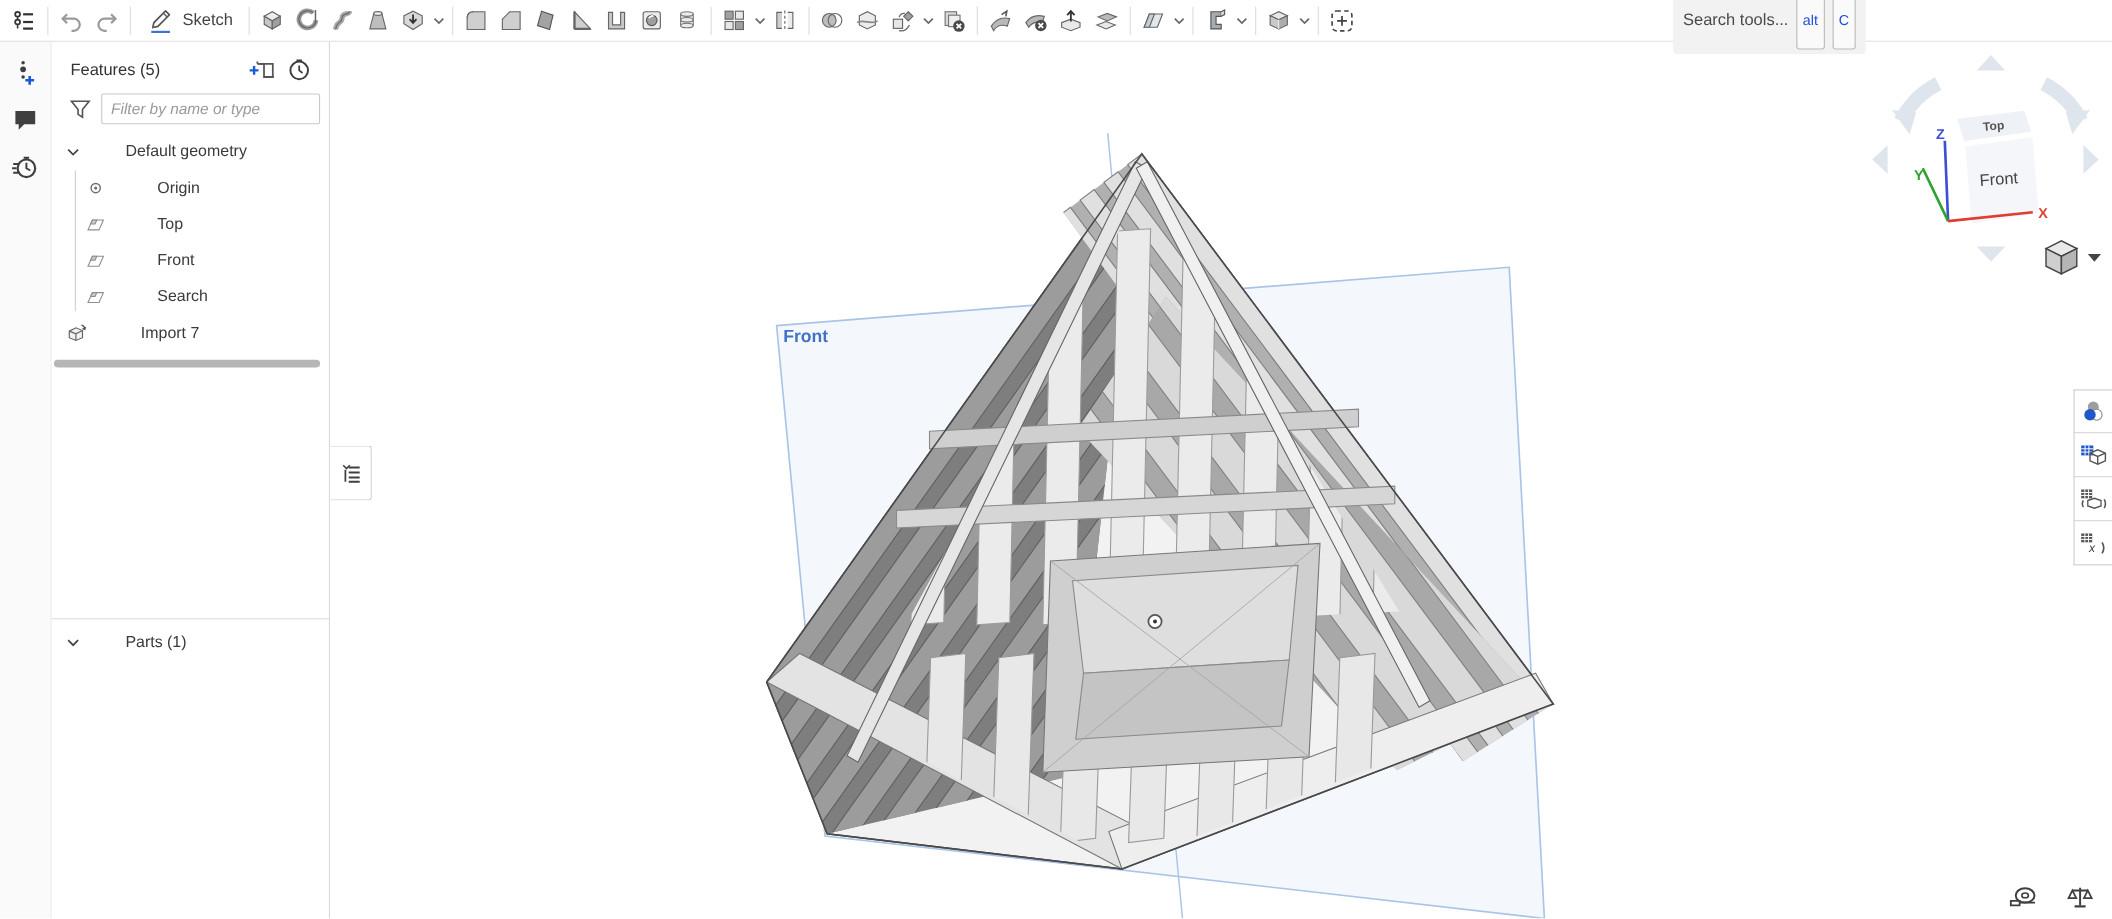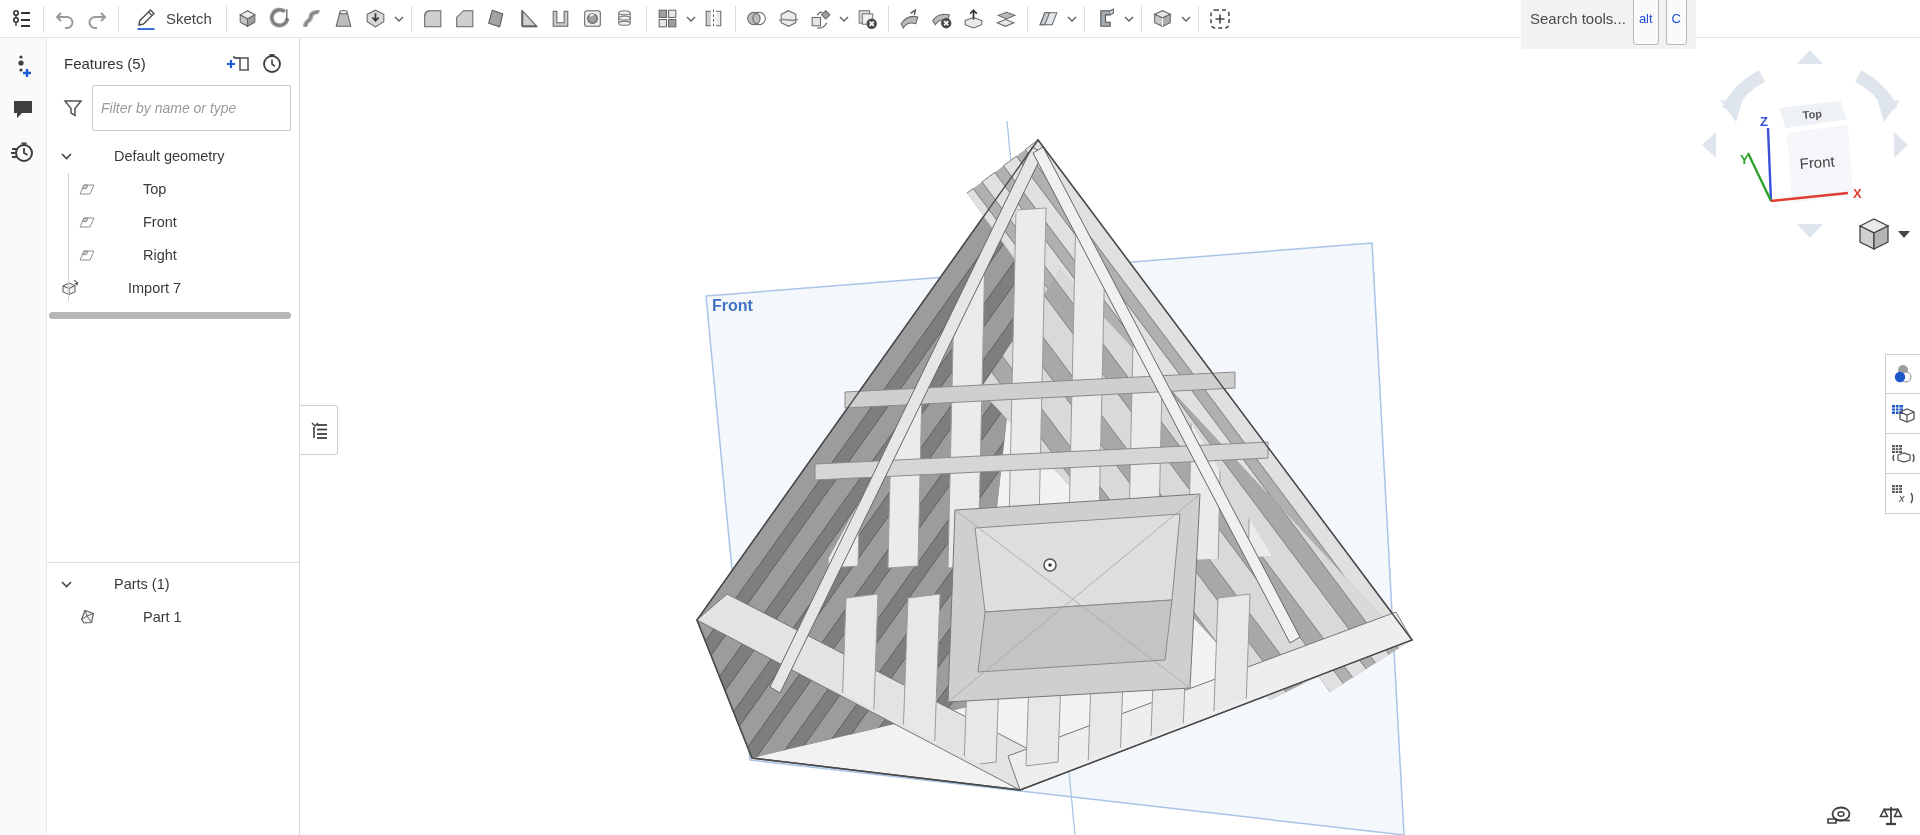--- a/index.html
+++ b/index.html
@@ -22,21 +22,21 @@
   .rail{position:absolute;left:0;top:38px;width:47px;bottom:0;background:#fafafa;border-right:1px solid #e8e8e8;z-index:4;display:flex;flex-direction:column;align-items:center;padding-top:13px;gap:13px;box-sizing:border-box;}
   .rail-btn{width:30px;height:30px;display:flex;align-items:center;justify-content:center;cursor:pointer;}
 
   
   .fpanel{position:absolute;left:47px;top:38px;width:253px;bottom:0;background:#fff;border-right:1px solid #d9d9d9;z-index:4;box-sizing:border-box;}
   .fpanel-header{display:flex;align-items:center;padding:13px 14px 4px 17px;}
   .fpanel-title{font-size:15px;font-weight:normal;color:#333;flex:1;}
   .fph-btn{width:26px;height:24px;display:flex;align-items:center;justify-content:center;cursor:pointer;margin-left:8px;}
   .filter-row{display:flex;align-items:center;padding:6px 8px 6px 14px;gap:8px;}
   .funnel-btn{width:24px;height:24px;display:flex;align-items:center;justify-content:center;cursor:pointer;}
-  .filter-input{flex:1;height:46px;border:1px solid #c9c9c9;border-radius:2px;font-size:14px;padding:0 8px;box-sizing:border-box;color:#333;font-family:"Liberation Sans",sans-serif;outline:none;}
+  .filter-input{flex:1;height:28px;border:1px solid #c9c9c9;border-radius:2px;font-size:14px;padding:0 8px;box-sizing:border-box;color:#333;font-family:"Liberation Sans",sans-serif;outline:none;}
   .filter-input::placeholder{color:#9a9a9a;font-style:italic;}
   .tree{position:relative;padding-top:2px;}
   .tree-row{display:flex;align-items:center;height:33px;cursor:pointer;font-size:14.5px;color:#3a3a3a;gap:40px;}
   .tree-row .chev{width:16px;margin-left:11px;display:flex;justify-content:center;}
   .tree-row .t-icon{width:20px;display:flex;justify-content:center;margin-right:6px;}
   .lvl1{padding-left:30px;}
   .guide{position:absolute;left:21px;top:36px;width:1px;height:128px;background:#cfcfcf;}
   .hscroll{margin:8px 8px 0 2px;height:7px;background:#b6b6b6;border-radius:4px;cursor:pointer;}
   .parts-sec{position:absolute;left:0;right:0;top:524px;border-top:1px solid #dcdcdc;padding-top:4px;}
 
@@ -481,20 +481,29 @@
       <div class="tree-row">
         <span class="chev">
           <svg width="11" height="8" viewBox="0 0 11 8">
               <polyline points="1,2 5.5,6.5 10,2" fill="none" stroke="#444" stroke-width="1.6"></polyline>
             </svg>
         </span>
         <span>Default geometry</span>
       </div>
       <div class="tree-row lvl1">
         <span class="t-icon">
+          <svg width="14" height="14" viewBox="0 0 14 14">
+              <circle cx="7" cy="7" r="4.2" fill="none" stroke="#6d6d6d" stroke-width="1.3"></circle>
+              <circle cx="7" cy="7" r="1.4" fill="#6d6d6d"></circle>
+            </svg>
+        </span>
+        <span>Origin</span>
+      </div>
+      <div class="tree-row lvl1">
+        <span class="t-icon">
           <svg width="17" height="14" viewBox="0 0 17 14">
               <polygon points="1,12 5,3 15,3 11,12" fill="#fff" stroke="#8f8f8f"></polygon>
               <polygon points="5,3 9,3 7.4,6.6 3.4,6.6" fill="#c9c9c9" stroke="#8f8f8f"></polygon>
             </svg>
         </span>
         <span>Top</span>
       </div>
       <div class="tree-row lvl1">
         <span class="t-icon">
           <svg width="17" height="14" viewBox="0 0 17 14">
@@ -504,21 +513,21 @@
         </span>
         <span>Front</span>
       </div>
       <div class="tree-row lvl1">
         <span class="t-icon">
           <svg width="17" height="14" viewBox="0 0 17 14">
               <polygon points="1,12 5,3 15,3 11,12" fill="#fff" stroke="#8f8f8f"></polygon>
               <polygon points="5,3 9,3 7.4,6.6 3.4,6.6" fill="#c9c9c9" stroke="#8f8f8f"></polygon>
             </svg>
         </span>
-        <span>Right</span>
+        <span>Search</span>
       </div>
       <div class="tree-row" style="padding-left:13px;">
         <span class="t-icon" style="margin-right:8px;">
           <svg width="18" height="17" viewBox="0 0 18 17">
             <path d="M2 7 L8 4 L14 6.5 L14 13 L8 15.5 L2 13 Z" fill="#f2f2f2" stroke="#666" stroke-width="1.1"></path>
             <path d="M13 1.5 q3 0.5 3 4 l-2 -1 m2 1 l0.8 -2.2" fill="none" stroke="#555" stroke-width="1.2"></path>
             <path d="M2 7 L8 9.5 L14 6.5 M8 9.5 V15.5" fill="none" stroke="#666" stroke-width="1.1"></path>
           </svg>
         </span>
         <span>Import 7</span>
@@ -528,29 +537,20 @@
 
     <div class="parts-sec">
       <div class="tree-row">
         <span class="chev">
           <svg width="11" height="8" viewBox="0 0 11 8">
               <polyline points="1,2 5.5,6.5 10,2" fill="none" stroke="#444" stroke-width="1.6"></polyline>
             </svg>
         </span>
         <span>Parts (1)</span>
       </div>
-      <div class="tree-row lvl1">
-        <span class="t-icon">
-          <svg width="17" height="17" viewBox="0 0 17 17">
-            <path d="M2.5 11.5 L6 2.5 L14.5 5.5 L12.5 14.5 L5 15 Z" fill="#f0f0f0" stroke="#555" stroke-width="1.1"></path>
-            <path d="M2.5 11.5 L8 8 L14.5 5.5 M8 8 L12.5 14.5 M8 8 L6 2.5" fill="none" stroke="#555" stroke-width="0.9"></path>
-          </svg>
-        </span>
-        <span>Part 1</span>
-      </div>
     </div>
   </div>
 
   <div class="flyout-tab">
     <svg width="22" height="22" viewBox="0 0 22 22">
       <polyline points="4,4 7,7 10,4" fill="none" stroke="#3f3f3f" stroke-width="1.4"></polyline>
       <line x1="6" y1="8" x2="6" y2="19" stroke="#3f3f3f" stroke-width="1.6"></line>
       <line x1="9" y1="6" x2="19" y2="6" stroke="#3f3f3f" stroke-width="1.8"></line>
       <line x1="9" y1="10.5" x2="19" y2="10.5" stroke="#3f3f3f" stroke-width="1.8"></line>
       <line x1="9" y1="15" x2="19" y2="15" stroke="#3f3f3f" stroke-width="1.8"></line>

